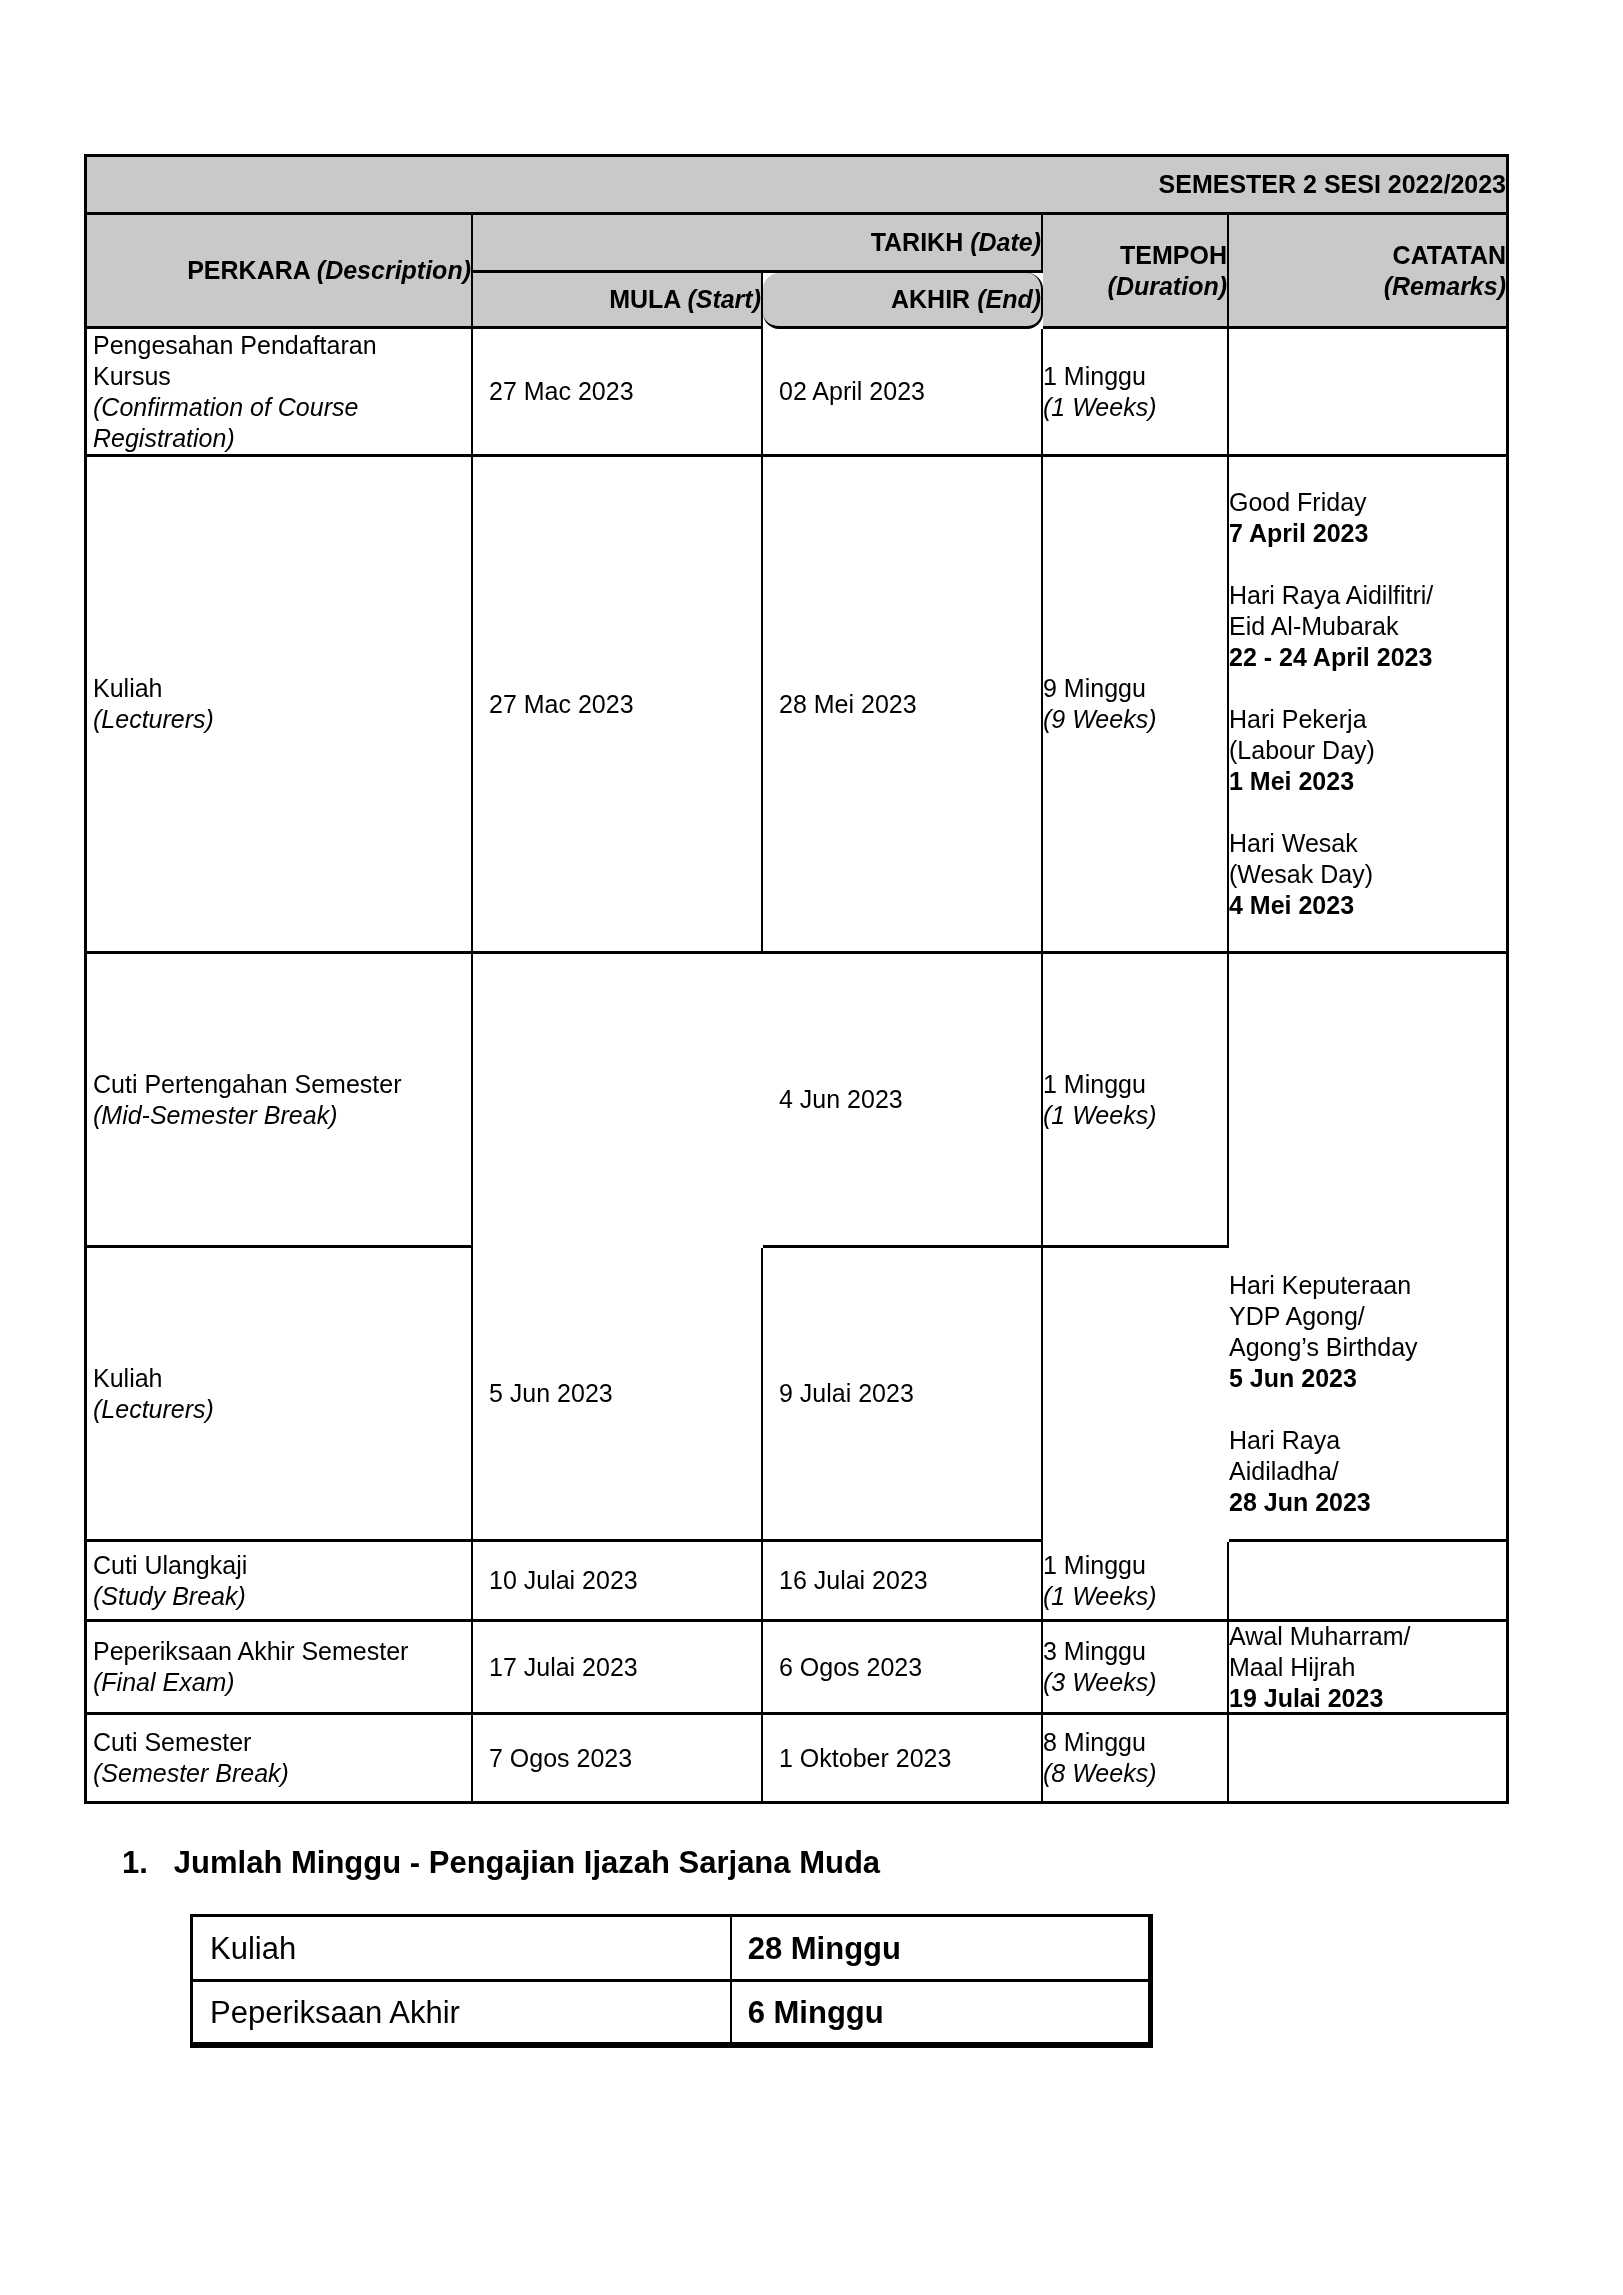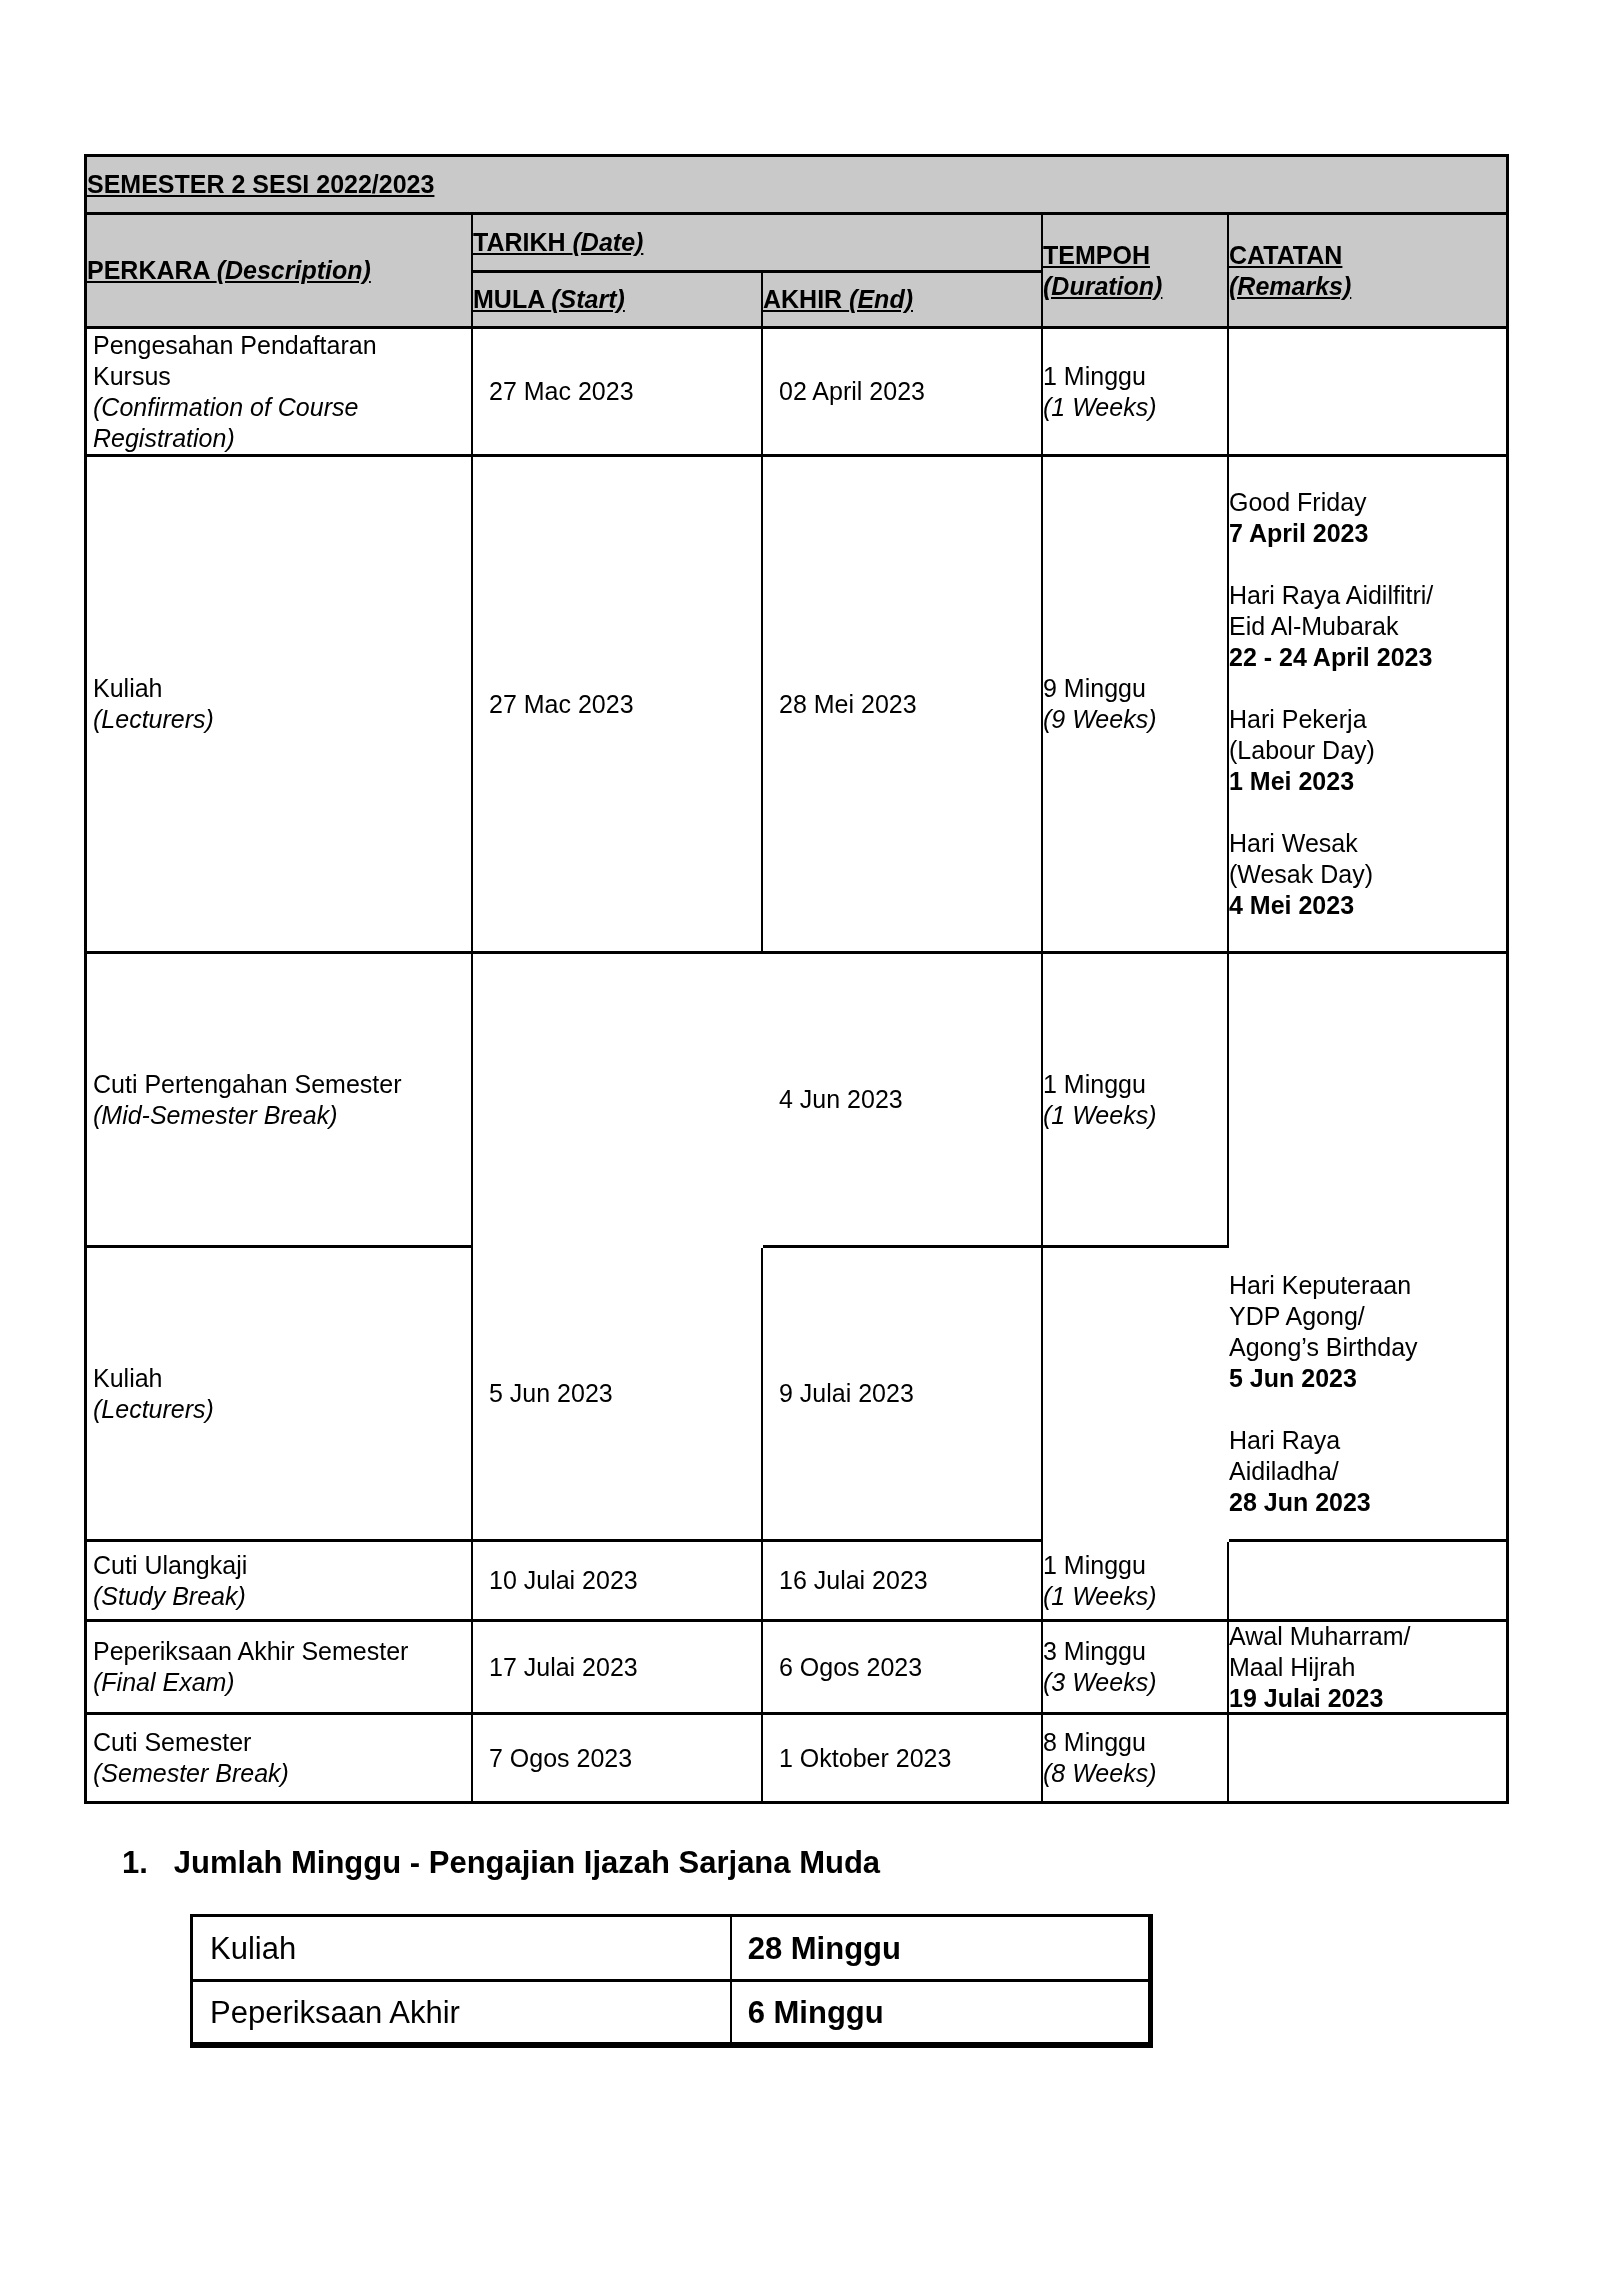--- a/index.html
+++ b/index.html
@@ -29,29 +29,29 @@
     overflow:hidden;
   }
   .gray{background:#c9c9c9;}
   .ac{text-align:left;}
   .al{padding-left:6px;}
   .pl24{padding-left:16px;}
   .nbr{border-right:none;}
   .nbb{border-bottom:none;}
   .b,.cell .b{font-weight:bold;}
   .i,.cell .i{font-style:italic;}
-  .hdr{font-weight:bold;text-align:left;text-decoration:underline;}
+  .hdr{font-weight:bold;text-align:right;}
   
   .t-title{grid-column:1/6;grid-row:1;}
   .h-perkara{grid-column:1;grid-row:2/4;}
   .h-tarikh{grid-column:2/4;grid-row:2;}
   .h-tempoh{grid-column:4;grid-row:2/4;}
   .h-catatan{grid-column:5;grid-row:2/4;}
   .h-mula{grid-column:2;grid-row:3;}
-  .h-akhir{grid-column:3;grid-row:3;}
+  .h-akhir{grid-column:3;grid-row:3;border-radius:16px;}
   .gc1{grid-column:1}.gc2{grid-column:2}.gc3{grid-column:3}.gc4{grid-column:4}.gc5{grid-column:5}
   .gr4{grid-row:4}.gr5{grid-row:5}.gr6{grid-row:6}.gr7{grid-row:7}.gr8{grid-row:8}.gr9{grid-row:9}.gr10{grid-row:10}
   .ln{min-height:31px;}
   
   .sum-heading{
     position:absolute;left:122px;top:1844px;
     font-size:31px;font-weight:bold;line-height:37px;
     display:flex;
   }
   .sum-heading .num{margin-right:26px;}

